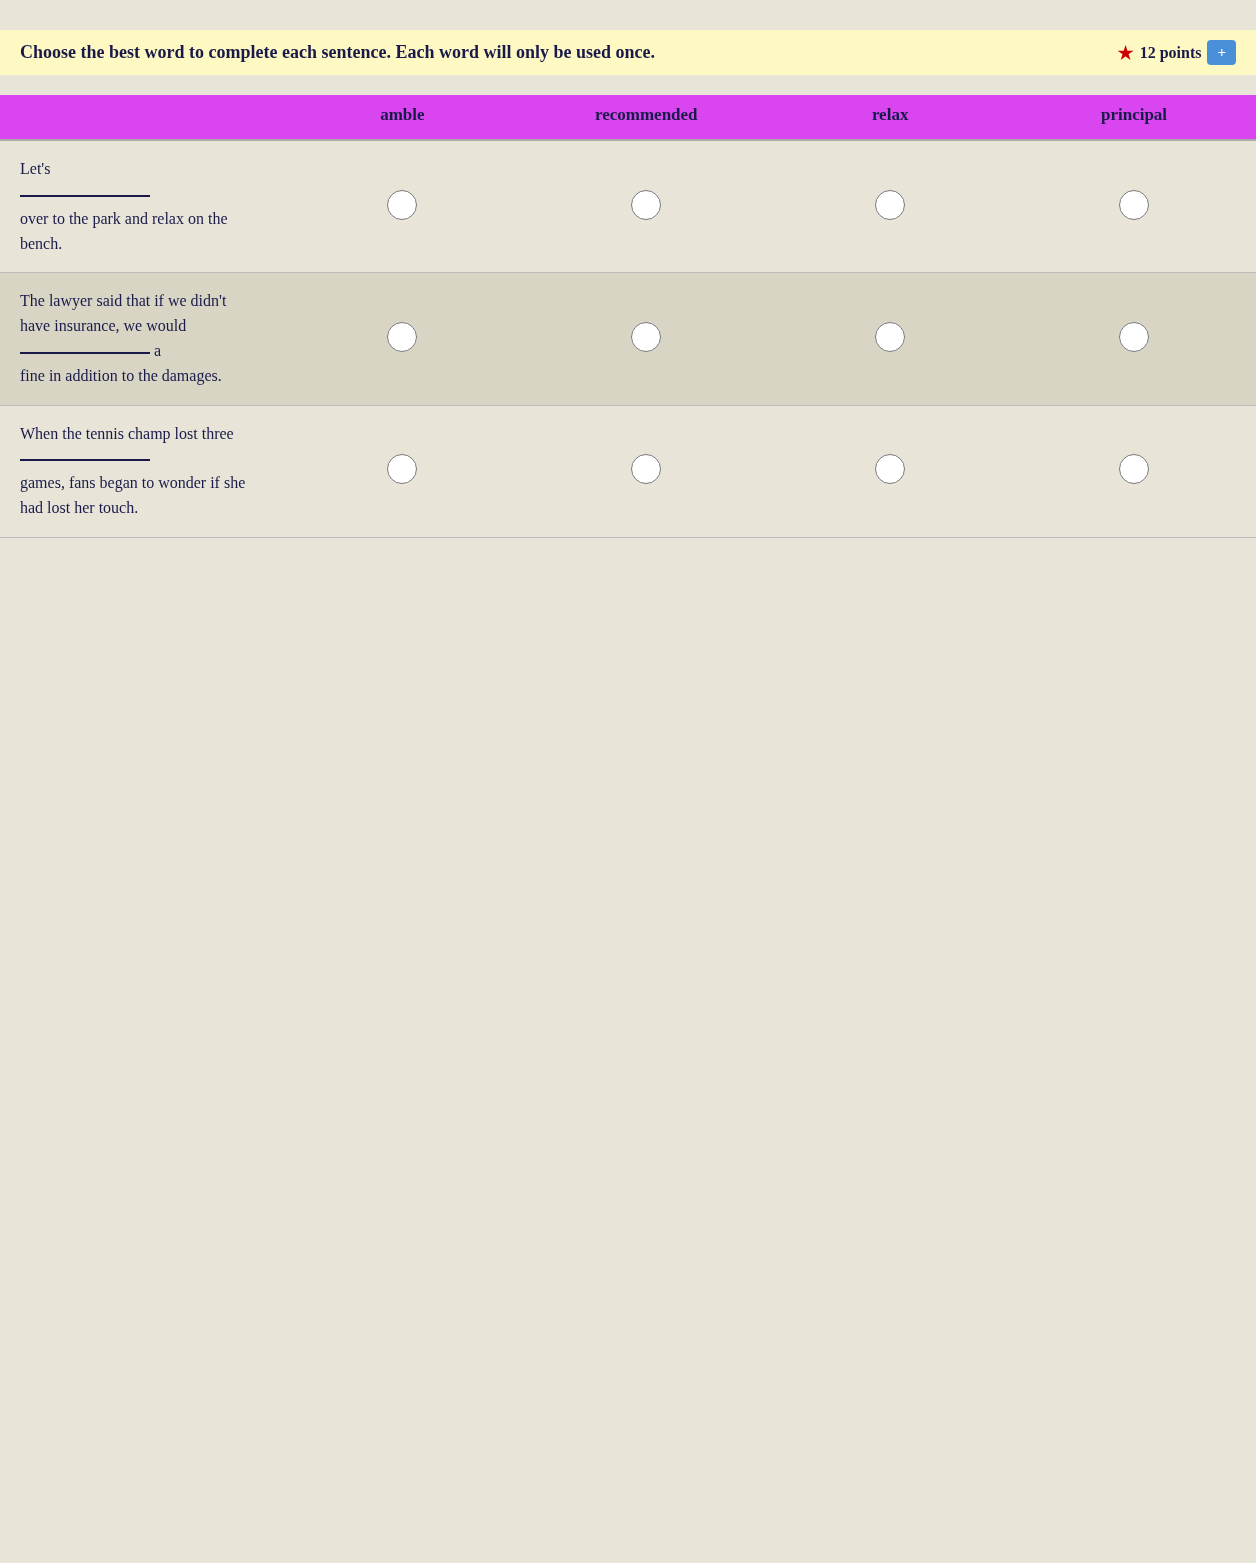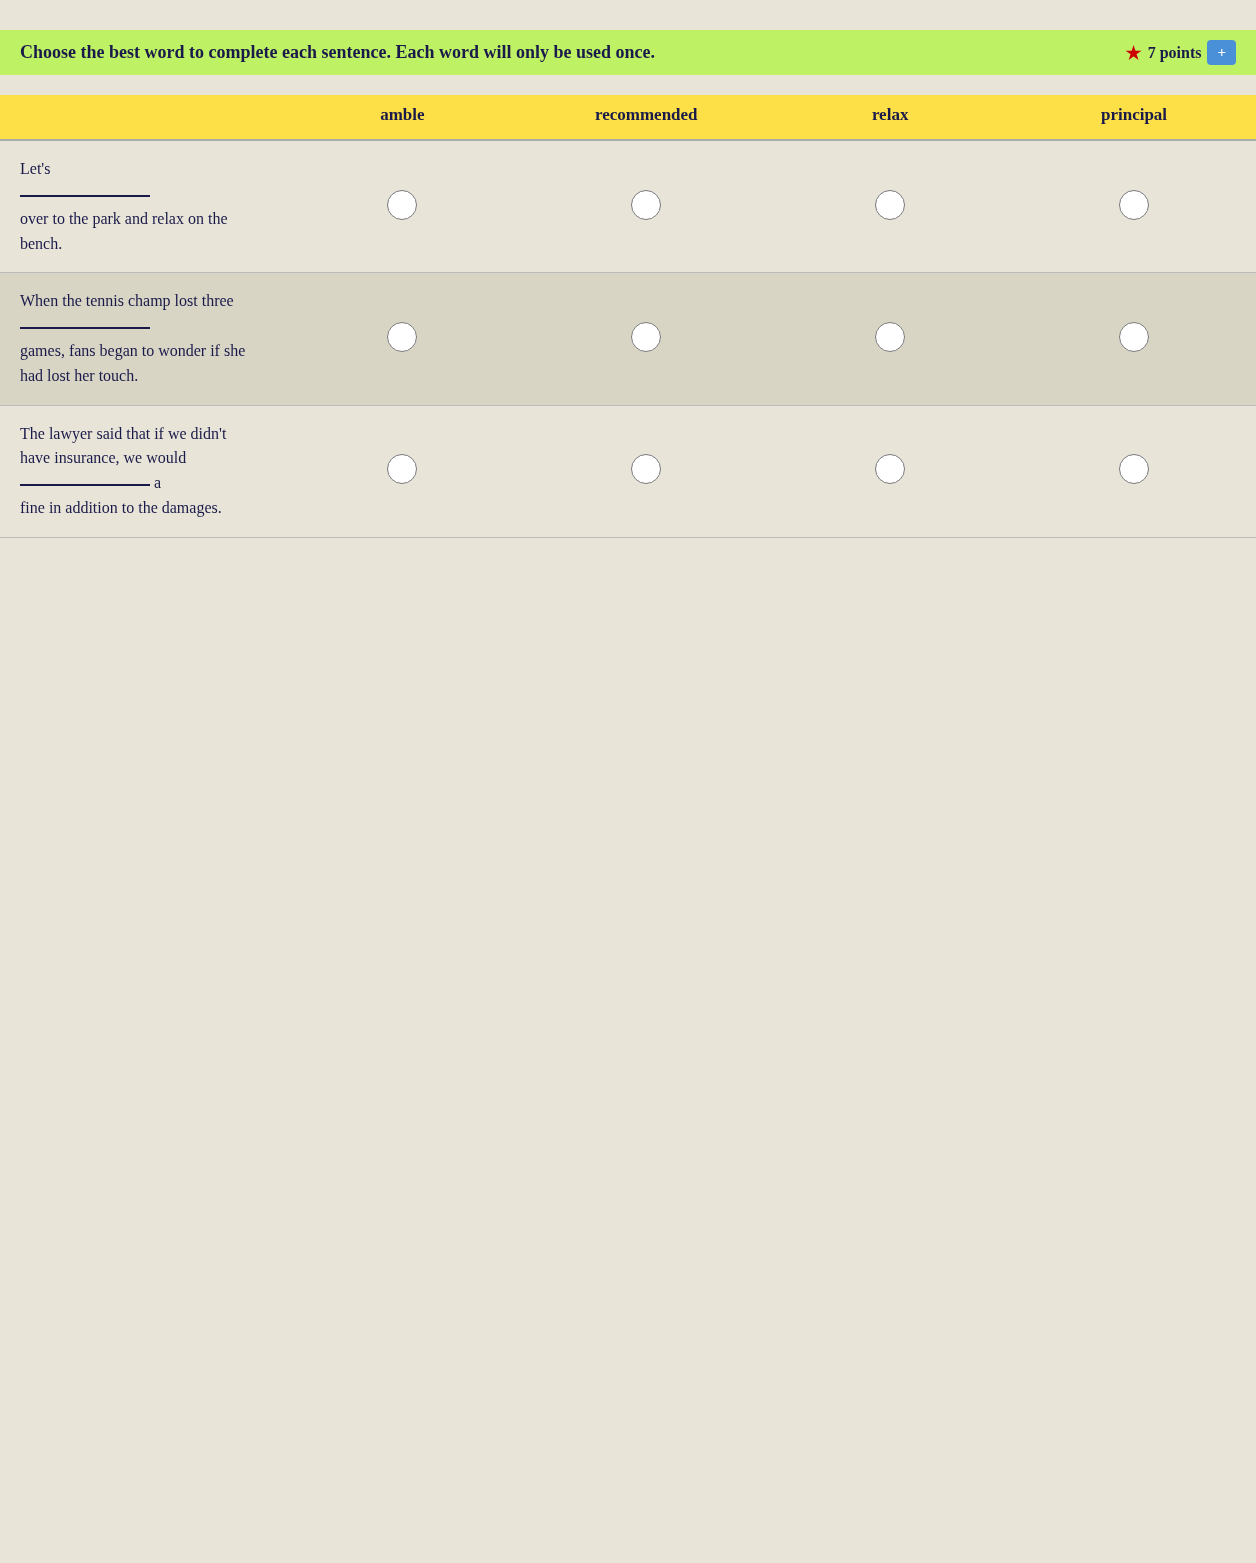--- a/index.html
+++ b/index.html
@@ -16,21 +16,21 @@
       width: 100%;
       min-height: 1563px;
       padding: 30px 0 40px 0;
     }
 
     .header {
       display: flex;
       align-items: flex-start;
       justify-content: space-between;
       padding: 10px 20px 10px 20px;
-      background: #bef264;
+      background: #fef9c3;
     }
 
     .header-text {
       font-size: 18px;
       color: #1a1a4a;
       font-weight: bold;
       max-width: 700px;
       line-height: 1.4;
     }
 
@@ -80,21 +80,21 @@
       vertical-align: middle;
       padding: 16px 10px;
     }
 
     .header-row th {
       padding: 10px 10px 14px 10px;
       font-size: 17px;
       color: #1a1a4a;
       font-weight: bold;
       text-align: center;
-      background: #fde047;
+      background: #d946ef;
       border-bottom: 2px solid #aaa;
     }
 
     .header-row th:first-child {
       text-align: left;
     }
 
     .sentence-row td {
       border-bottom: 1px solid #bbb;
       vertical-align: middle;
@@ -134,21 +134,21 @@
     }
   </style>
 </head>
 <body>
 
 <div class="page">
   <div class="header">
     <div class="header-text">Choose the best word to complete each sentence. Each word will only be used once.</div>
     <div class="points-badge">
       <span class="star">★</span>
-      <span>7 points</span>
+      <span>12 points</span>
       <div class="points-box">+</div>
     </div>
   </div>
 
   <div class="table-container">
     <table>
       <thead>
         <tr class="header-row">
           <th></th>
           <th>amble</th>
@@ -159,29 +159,29 @@
       </thead>
       <tbody id="table-body">
       <tr class="sentence-row">
             <td class="col-sentence"><span class="sentence-text">Let's<br><span class="blank-line"></span><br>over to the park and relax on the bench.</span></td>
             <td class="col-word radio-cell"><input type="radio" name="sentence-1" value="amble" style=""></td>
             <td class="col-word radio-cell"><input type="radio" name="sentence-1" value="consecutive" style=""></td>
             <td class="col-word radio-cell"><input type="radio" name="sentence-1" value="incur" style=""></td>
             <td class="col-word radio-cell"><input type="radio" name="sentence-1" value="gradualism" style=""></td>
           </tr>
           <tr class="sentence-row">
+            <td class="col-sentence"><span class="sentence-text">The lawyer said that if we didn't have insurance, we would<br><span class="blank-line"></span> a<br>fine in addition to the damages.</span></td>
+            <td class="col-word radio-cell"><input type="radio" name="sentence-3" value="amble" style=""></td>
+            <td class="col-word radio-cell"><input type="radio" name="sentence-3" value="consecutive" style=""></td>
+            <td class="col-word radio-cell"><input type="radio" name="sentence-3" value="incur" style=""></td>
+            <td class="col-word radio-cell"><input type="radio" name="sentence-3" value="gradualism" style=""></td>
+          </tr>
+          <tr class="sentence-row">
             <td class="col-sentence"><span class="sentence-text">When the tennis champ lost three<br><span class="blank-line"></span><br>games, fans began to wonder if she had lost her touch.</span></td>
             <td class="col-word radio-cell"><input type="radio" name="sentence-4" value="amble" style=""></td>
             <td class="col-word radio-cell"><input type="radio" name="sentence-4" value="consecutive" style=""></td>
             <td class="col-word radio-cell"><input type="radio" name="sentence-4" value="incur" style=""></td>
             <td class="col-word radio-cell"><input type="radio" name="sentence-4" value="gradualism" style=""></td>
-          </tr>
-          <tr class="sentence-row">
-            <td class="col-sentence"><span class="sentence-text">The lawyer said that if we didn't have insurance, we would<br><span class="blank-line"></span> a<br>fine in addition to the damages.</span></td>
-            <td class="col-word radio-cell"><input type="radio" name="sentence-3" value="amble" style=""></td>
-            <td class="col-word radio-cell"><input type="radio" name="sentence-3" value="consecutive" style=""></td>
-            <td class="col-word radio-cell"><input type="radio" name="sentence-3" value="incur" style=""></td>
-            <td class="col-word radio-cell"><input type="radio" name="sentence-3" value="gradualism" style=""></td>
           </tr>
         </tbody>
     </table>
   </div>
 </div>
 
 </body></html>

